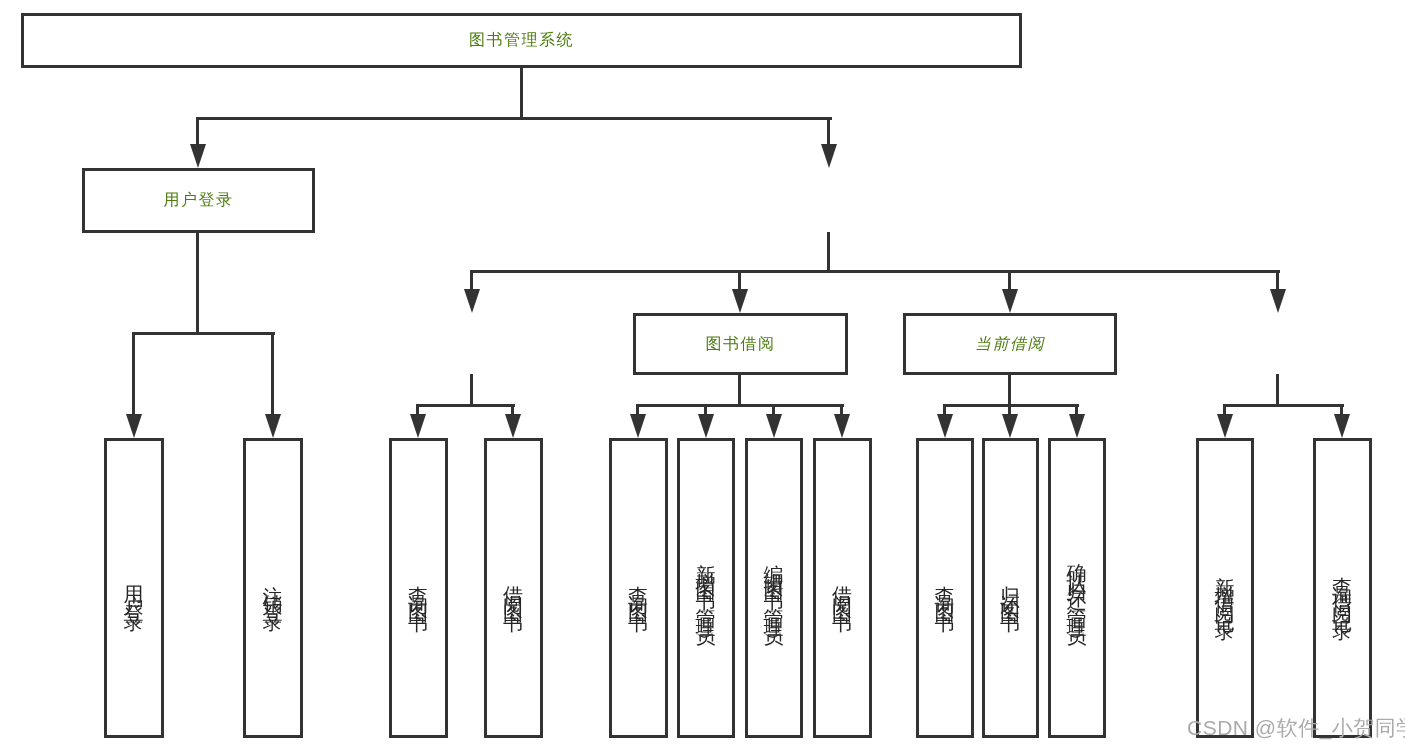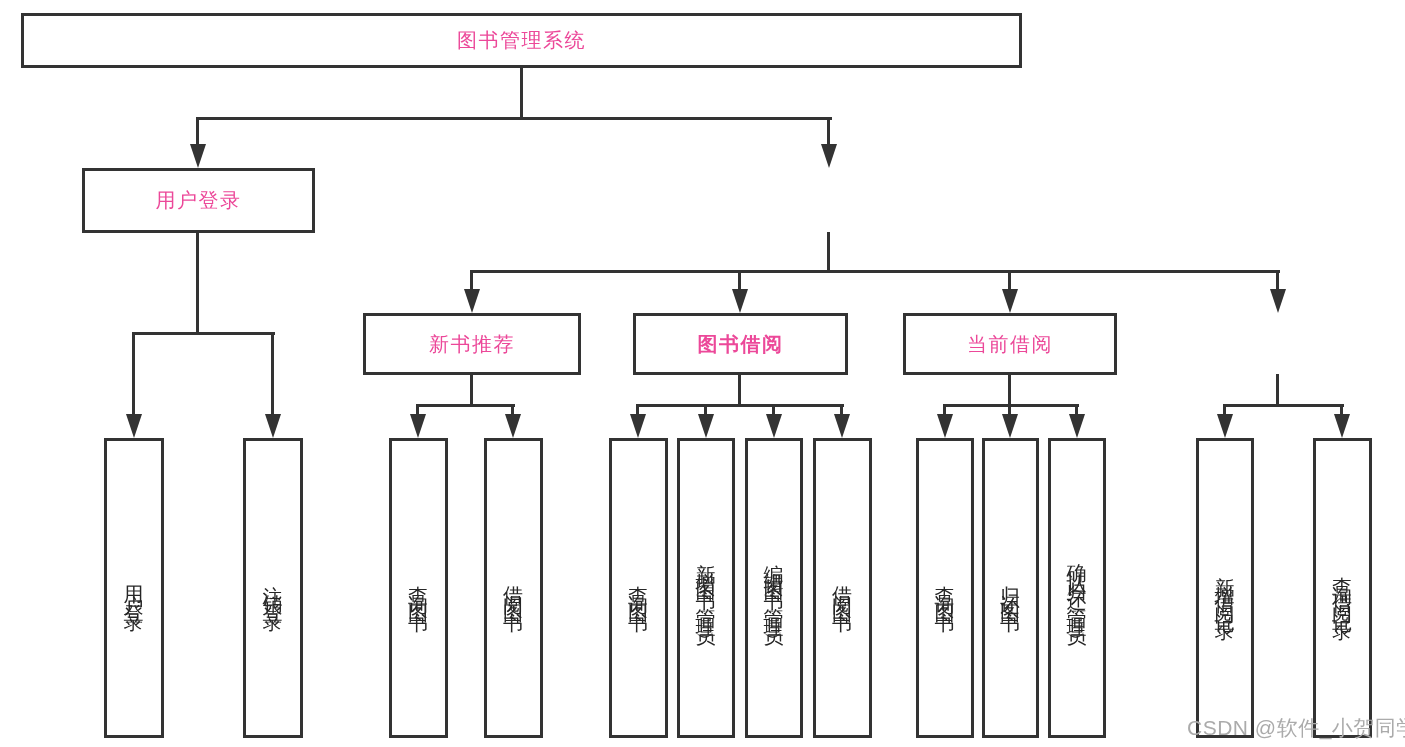--- a/index.html
+++ b/index.html
@@ -5,21 +5,21 @@
   html, body { margin:0; padding:0; background:#ffffff; }
   .stage {
     position:relative; width:1405px; height:747px; background:#ffffff;
     font-family:"Liberation Sans", sans-serif; overflow:hidden;
   }
   .box {
     position:absolute; box-sizing:border-box; background:#ffffff;
     border:3px solid #333333; display:flex; align-items:center; justify-content:center;
     z-index:2;
   }
-  .hbox span { font-size:20px; color:#ec4899; letter-spacing:1.5px; white-space:nowrap; }
+  .hbox span { font-size:16px; color:#4d7c0f; letter-spacing:1.5px; white-space:nowrap; }
   .vbox span {
     writing-mode:vertical-rl; text-orientation:mixed;
     font-size:20px; color:#262626; letter-spacing:9px; line-height:1;
   }
   .hline { position:absolute; height:3px; background:#333333; z-index:1; }
   .vline { position:absolute; width:3px; background:#333333; z-index:1; }
   .arrow {
     position:absolute; width:0; height:0; z-index:1;
     border-left:8px solid transparent; border-right:8px solid transparent;
     border-top:24px solid #333333;
@@ -35,27 +35,24 @@
 <div class="stage">
 
   <div class="box hbox" style="left:21px; top:13px; width:1001px; height:55px;">
     <span>图书管理系统</span>
   </div>
 
   <div class="box hbox" style="left:82px; top:168px; width:233px; height:65px;">
     <span>用户登录</span>
   </div>
 
-  <div class="box hbox" style="left:363px; top:313px; width:218px; height:62px;">
-    <span>新书推荐</span>
-  </div>
-  <div class="box hbox" style="left:633px; top:313px; width:215px; height:62px;font-weight:bold;">
+  <div class="box hbox" style="left:633px; top:313px; width:215px; height:62px;">
     <span>图书借阅</span>
   </div>
-  <div class="box hbox" style="left:903px; top:313px; width:214px; height:62px;">
+  <div class="box hbox" style="left:903px; top:313px; width:214px; height:62px;font-style:italic;">
     <span>当前借阅</span>
   </div>
 
   <div class="box vbox" style="left:104px; top:438px; width:60px; height:300px;">
     <span>用户登录</span>
   </div>
   <div class="box vbox" style="left:243px; top:438px; width:60px; height:300px;">
     <span>注销登录</span>
   </div>
 

